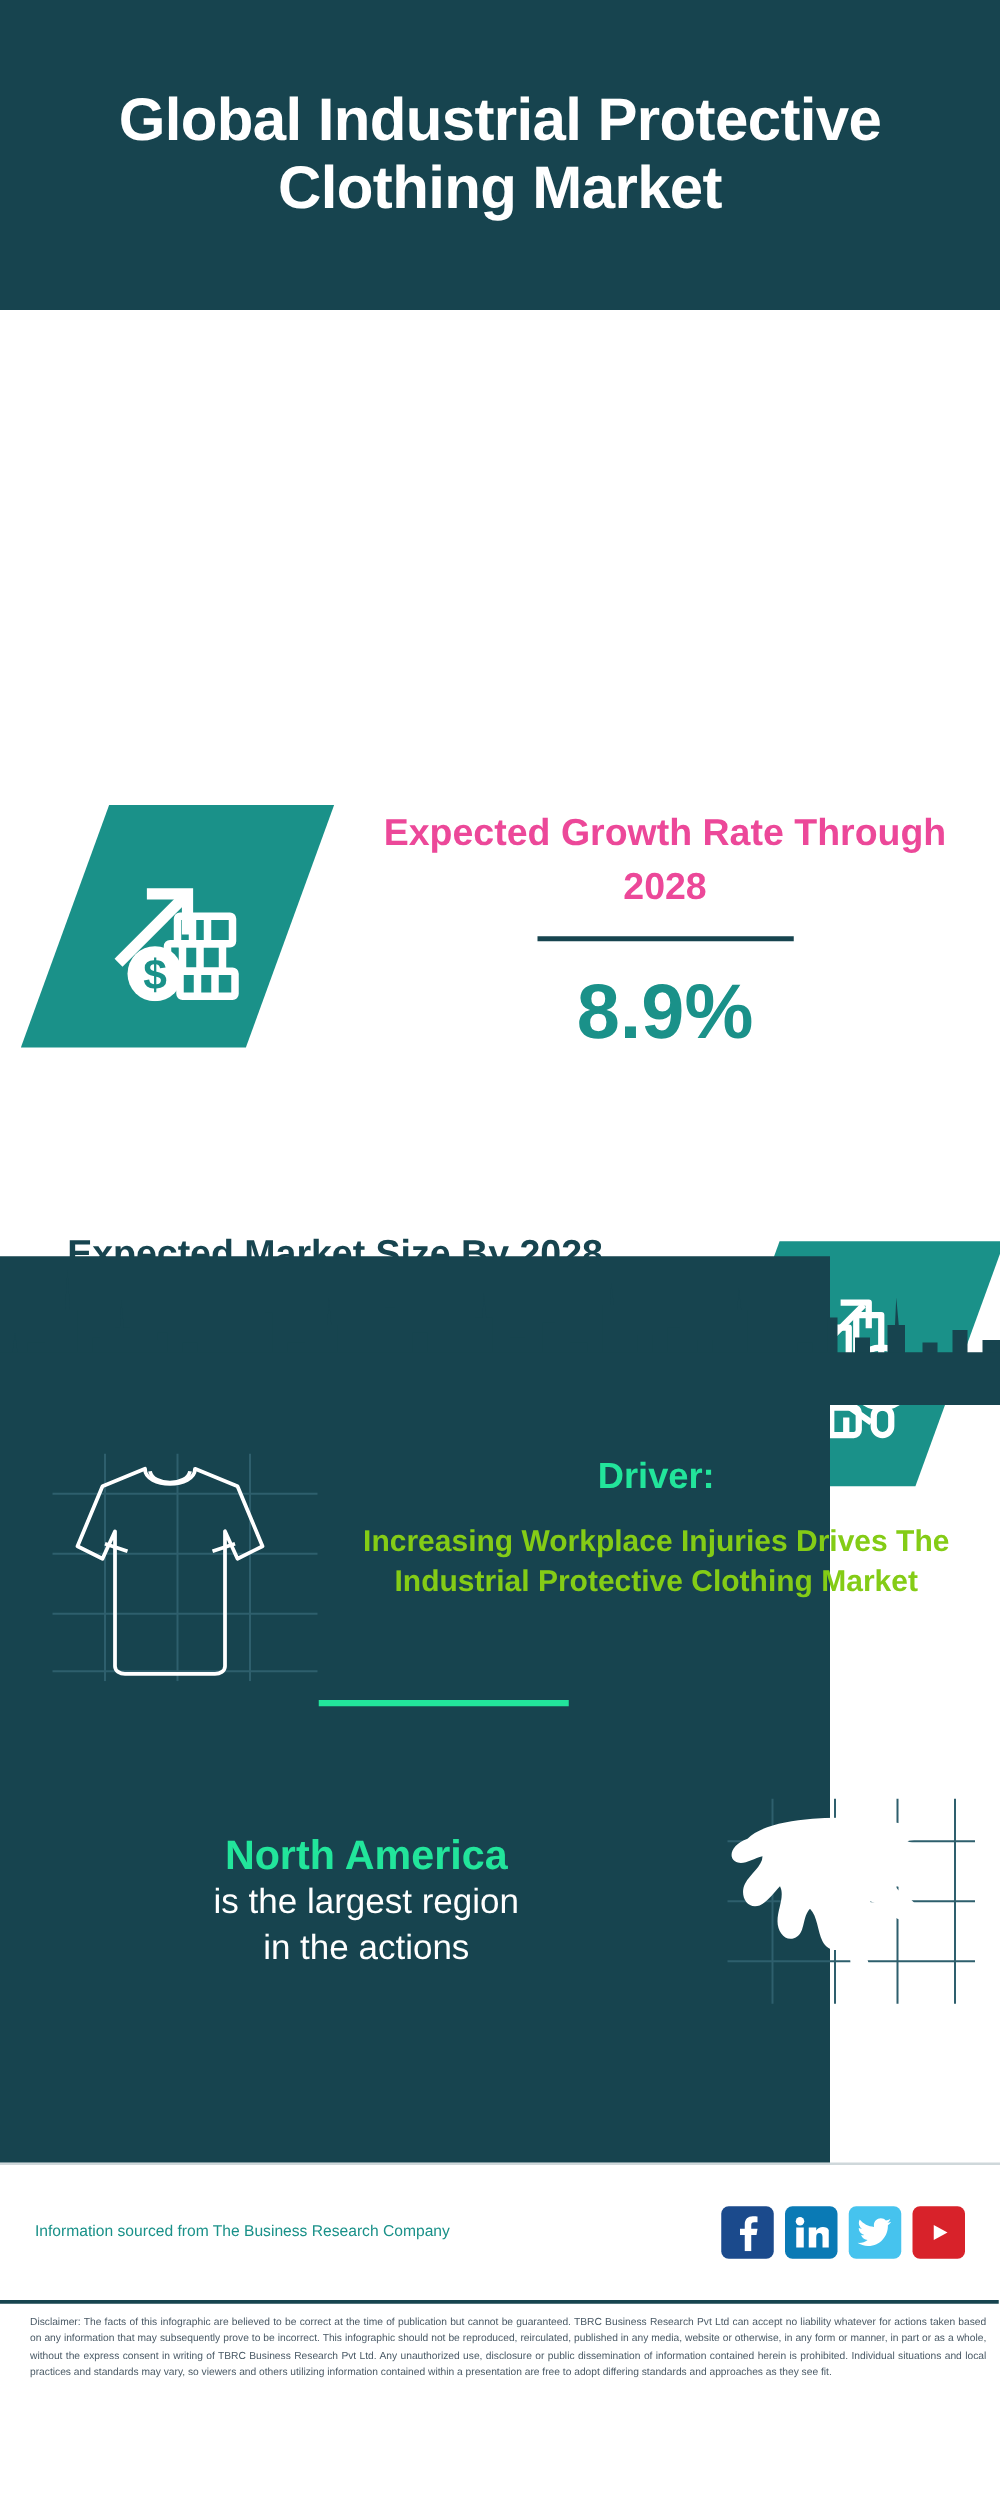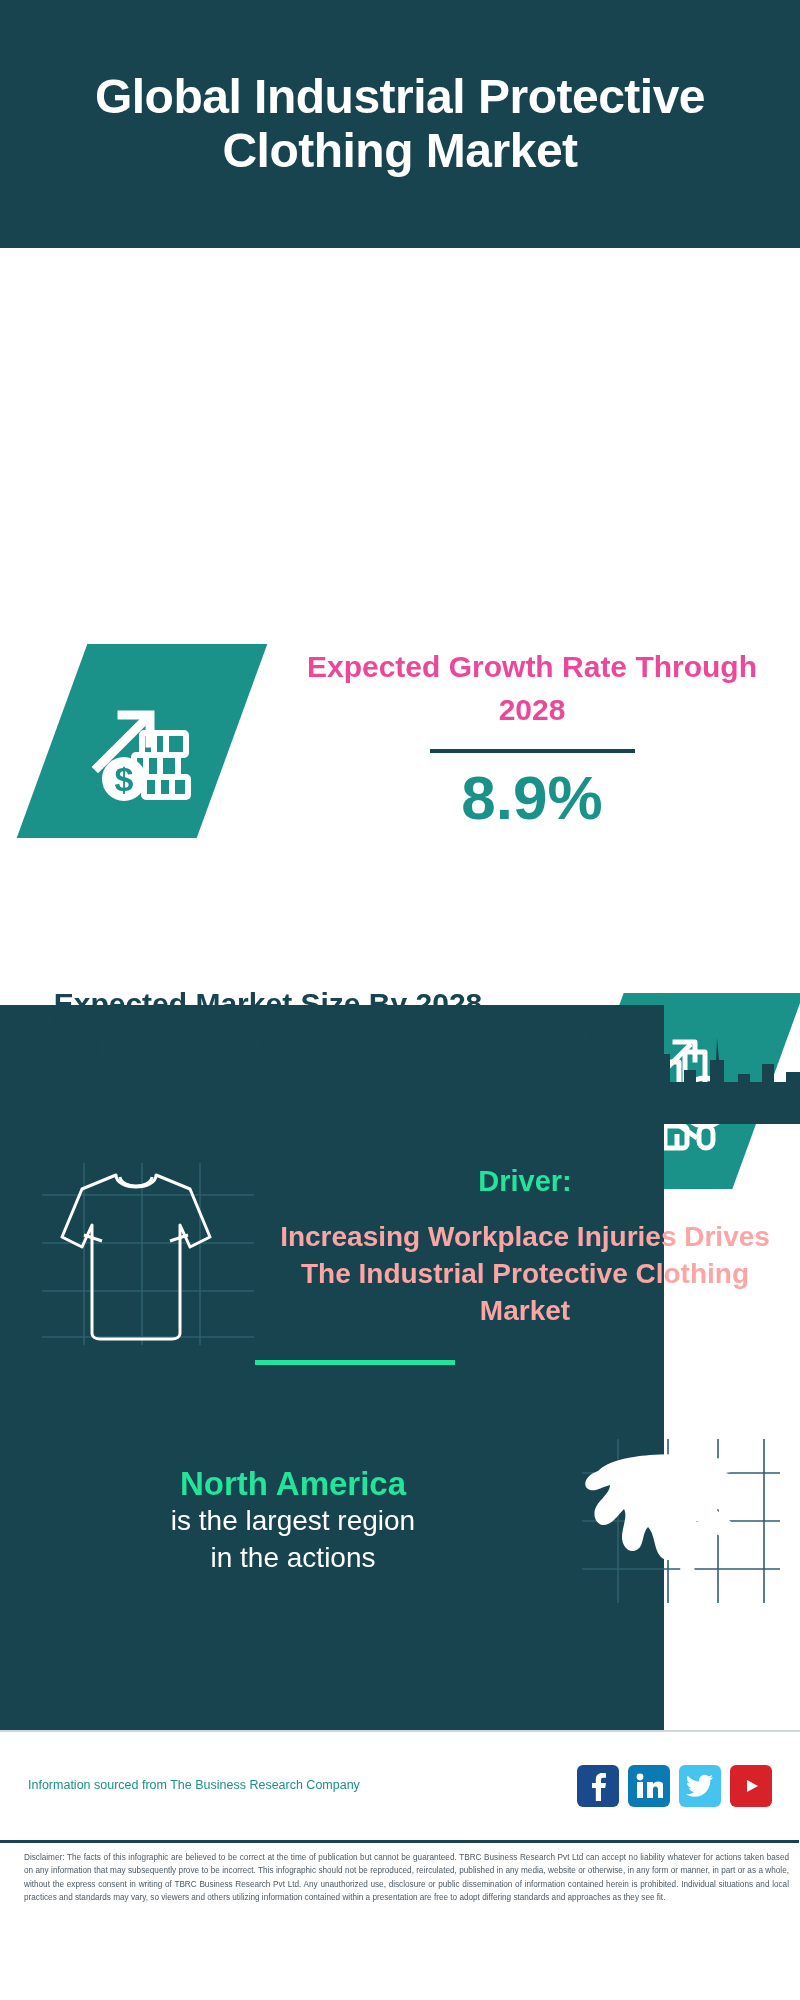--- a/index.html
+++ b/index.html
@@ -39,21 +39,21 @@
   .para .glyph {
     transform:skewX(20deg);
     width:100%; height:100%;
     display:flex; align-items:center; justify-content:center;
   }
   #growth-para { left:52px; top:396px; width:180px; height:194px; }
 
   .growth-text { position:absolute; left:282px; top:398px; width:500px; text-align:center; }
   .growth-title { color:#ec4899; font-size:30px; font-weight:bold; line-height:1.42; }
   .rule-dark { width:205px; height:4px; background:#17444f; margin:18px auto 0 auto; }
-  .growth-value { color:#1a9189; font-size:62px; font-weight:bold; margin-top:14px; line-height:1; }
+  .growth-value { color:#1a9189; font-size:62px; font-weight:bold; margin-top:26px; line-height:1; }
 
   
   #size-para { left:588px; top:745px; width:180px; height:196px; }
   #size-para { top:745px; }
   .size-text { position:absolute; left:18px; top:735px; width:500px; text-align:center; }
   .size-title { color:#17444f; font-size:30px; font-weight:bold; line-height:1.42; }
   .size-value { color:#1a9189; font-size:56px; font-weight:bold; margin-top:14px; line-height:1; }
 
   
   .dark-zone {
@@ -62,21 +62,21 @@
   }
   .skyline { position:absolute; left:0; top:-1px; width:800px; height:120px; display:block; }
 
   .driver-row {
     position:absolute; left:0; top:150px; width:800px;
     display:flex; align-items:flex-start; padding:0 24px;
   }
   .shirt-wrap { width:250px; height:190px; position:relative; flex:none; }
   .driver-copy { flex:1; text-align:center; padding-top:10px; }
   .driver-label { color:#22e59b; font-size:29px; font-weight:bold; }
-  .driver-text { color:#fca5a5; font-size:28px; font-weight:bold; line-height:1.33; margin-top:20px; }
+  .driver-text { color:#84cc16; font-size:24px; font-weight:bold; line-height:1.33; margin-top:20px; }
 
   .rule-green {
     position:absolute; left:255px; top:355px;
     width:200px; height:5px; background:#22e59b;
   }
 
   .region-row {
     position:absolute; left:16px; top:430px; width:800px;
     display:flex; align-items:center; padding:0 30px;gap:36px;
   }

